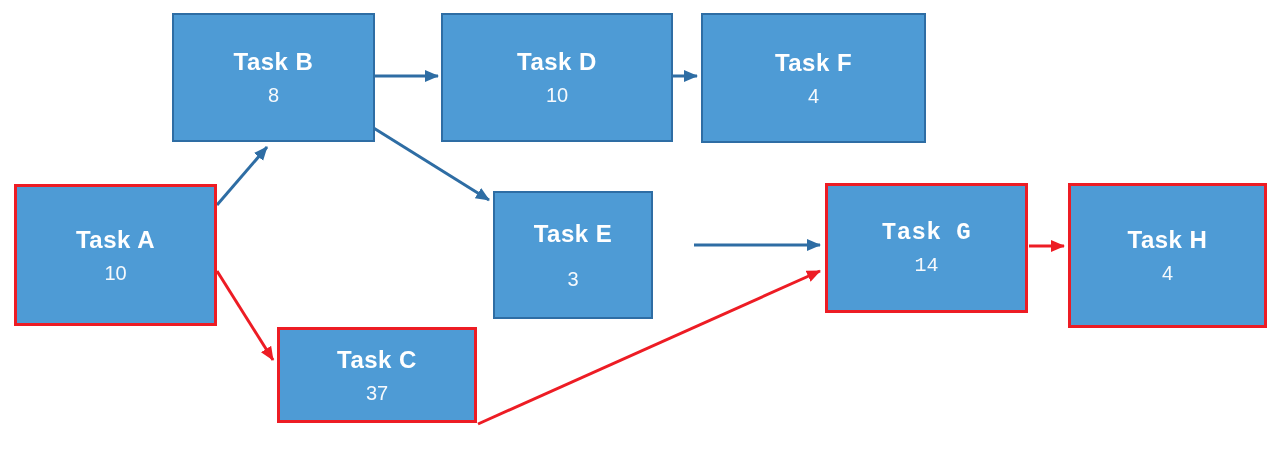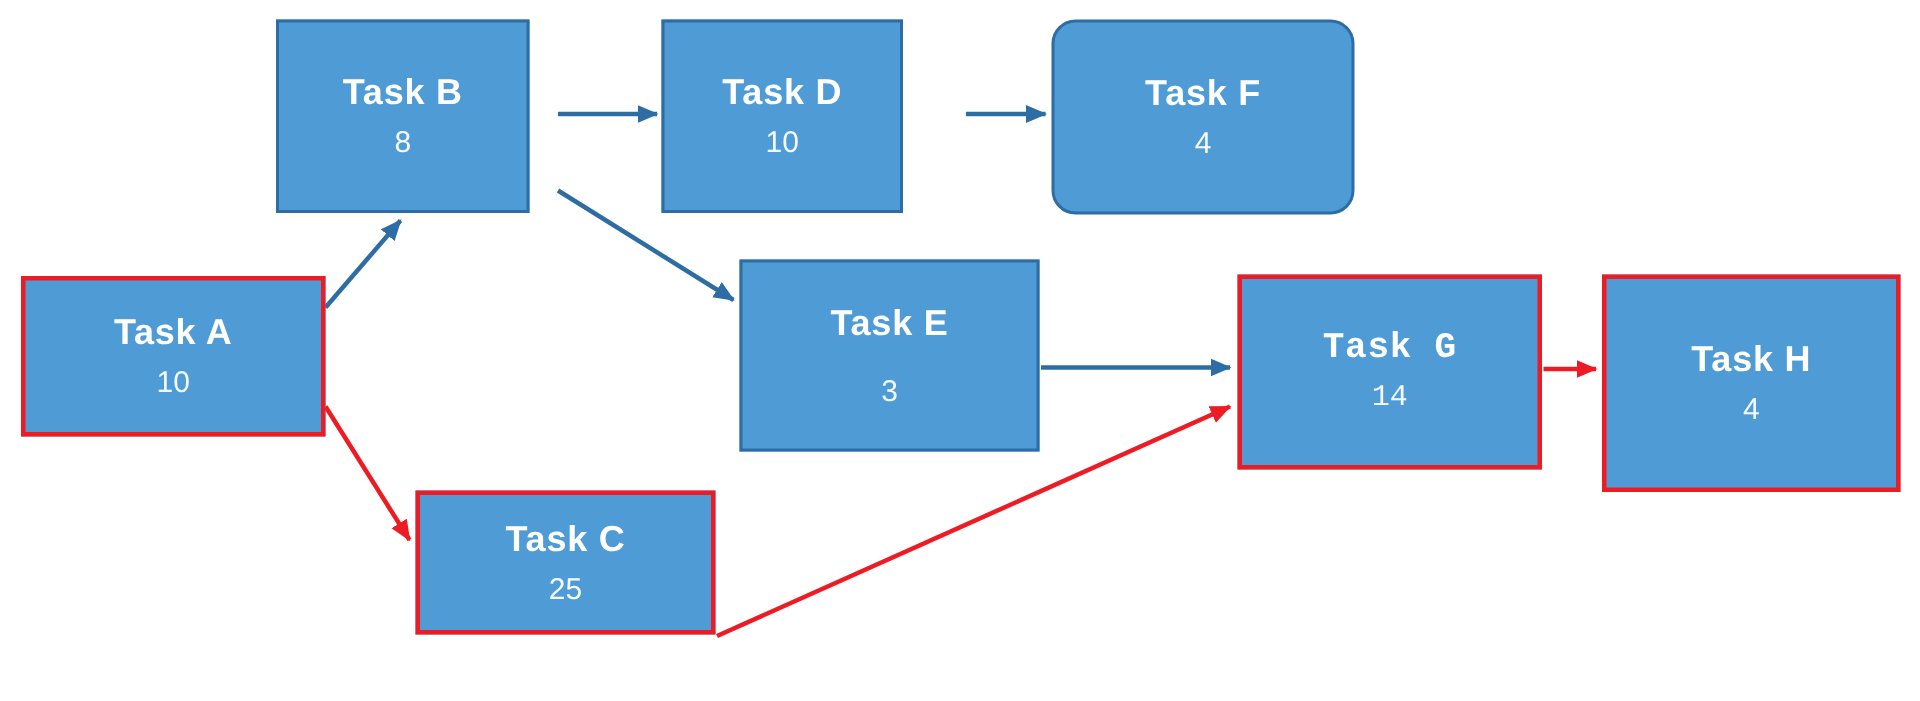--- a/index.html
+++ b/index.html
@@ -73,41 +73,41 @@
         <line x1="217" y1="271" x2="273" y2="360" stroke="#ED1C24" stroke-width="3" marker-end="url(#arrow-red)"></line>
         <line x1="372" y1="76" x2="438" y2="76" stroke="#2E6DA4" stroke-width="3" marker-end="url(#arrow-blue)"></line>
         <line x1="372" y1="127" x2="489" y2="200" stroke="#2E6DA4" stroke-width="3" marker-end="url(#arrow-blue)"></line>
         <line x1="644" y1="76" x2="697" y2="76" stroke="#2E6DA4" stroke-width="3" marker-end="url(#arrow-blue)"></line>
         <line x1="694" y1="245" x2="820" y2="245" stroke="#2E6DA4" stroke-width="3" marker-end="url(#arrow-blue)"></line>
         <line x1="478" y1="424" x2="820" y2="271" stroke="#ED1C24" stroke-width="3" marker-end="url(#arrow-red)"></line>
         <line x1="1029" y1="246" x2="1064" y2="246" stroke="#ED1C24" stroke-width="3" marker-end="url(#arrow-red)"></line>
       </g>
   </svg>
   <div id="nodes-layer">
-      <div class="task-node critical" style="left: 14px; top: 184px; width: 203px; height: 107px;">
+      <div class="task-node critical" style="left: 14px; top: 184px; width: 203px; height: 142px;">
         <div class="task-label">Task A</div>
         <div class="task-duration">10</div>
       </div>
-      <div class="task-node normal" style="left: 184px; top: 13px; width: 169px; height: 129px;">
+      <div class="task-node normal" style="left: 172px; top: 13px; width: 203px; height: 129px;">
         <div class="task-label">Task B</div>
         <div class="task-duration">8</div>
       </div>
       <div class="task-node critical" style="left: 277px; top: 327px; width: 200px; height: 96px;">
         <div class="task-label">Task C</div>
-        <div class="task-duration">25</div>
+        <div class="task-duration">37</div>
       </div>
-      <div class="task-node normal" style="left: 441px; top: 13px; width: 161px; height: 129px;">
+      <div class="task-node normal" style="left: 441px; top: 13px; width: 232px; height: 129px;">
         <div class="task-label">Task D</div>
         <div class="task-duration">10</div>
       </div>
-      <div class="task-node normal" style="left: 493px; top: 173px; width: 200px; height: 128px; gap: 12px;">
+      <div class="task-node normal" style="left: 493px; top: 191px; width: 160px; height: 128px; gap: 12px;">
         <div class="task-label">Task E</div>
         <div class="task-duration">3</div>
       </div>
-      <div class="task-node normal" style="left: 701px; top: 13px; width: 202px; height: 130px; border-radius: 16px;">
+      <div class="task-node normal" style="left: 701px; top: 13px; width: 225px; height: 130px;">
         <div class="task-label">Task F</div>
         <div class="task-duration">4</div>
       </div>
       <div class="task-node critical" style="left: 825px; top: 183px; width: 203px; height: 130px; font-family: Liberation Mono, monospace;">
         <div class="task-label">Task G</div>
         <div class="task-duration">14</div>
       </div>
       <div class="task-node critical" style="left: 1068px; top: 183px; width: 199px; height: 145px;">
         <div class="task-label">Task H</div>
         <div class="task-duration">4</div>

